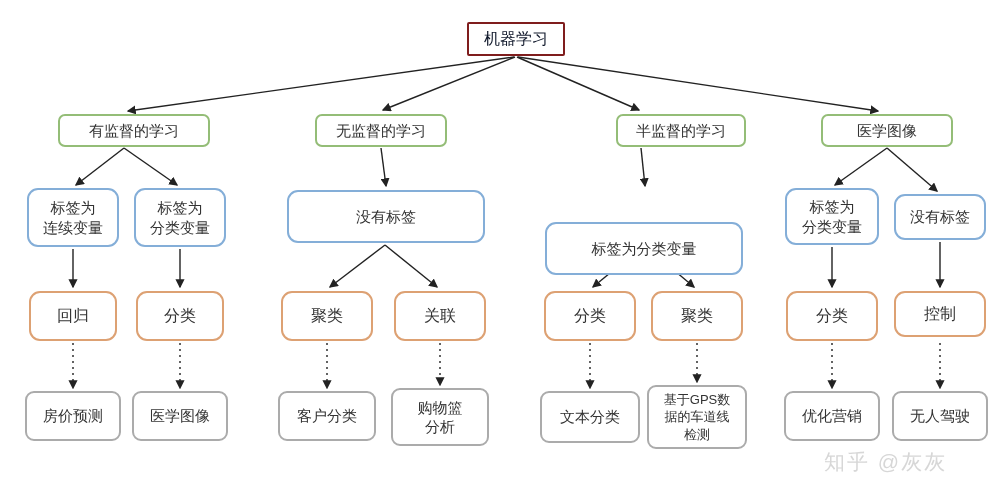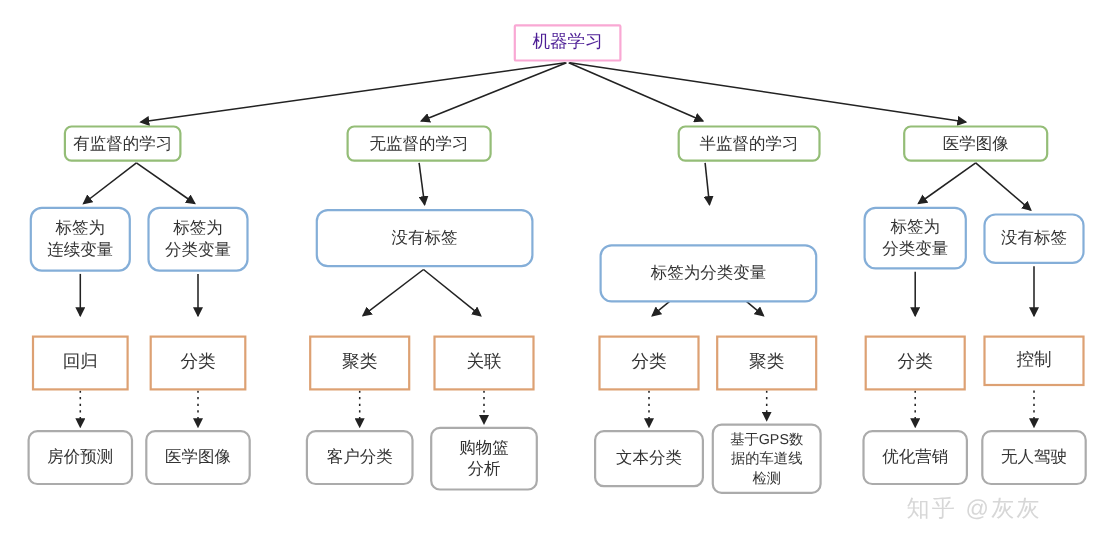--- a/index.html
+++ b/index.html
@@ -18,39 +18,38 @@
     position:absolute;
     background:#fff;
     display:flex;align-items:center;justify-content:center;
     text-align:center;
     white-space:pre-line;
     font-size:15px;
     line-height:1.3;
     box-sizing:border-box;
   }
   .root{
-    border:2px solid #f9a8d4;
+    border:2px solid #7f1d1d;
     border-radius:2px;
     font-size:16px;
-    color:#4c1d95;
+    color:#0f172a;
     font-family:Liberation Serif, serif;
   }
   .cat{
     border:2px solid #94bd77;
     border-radius:7px;
   }
   .cond{
     border:2px solid #84aed8;
     border-radius:11px;
   }
   .method{
     border:2px solid #dda173;
-    border-radius:0;
+    border-radius:11px;
     font-size:16px;
-    margin-top:14px;
   }
   .example{
     border:2px solid #ababab;
     border-radius:9px;
   }
   .example.small{font-size:13px;line-height:1.35;}
   .watermark{
     position:absolute;
     left:824px;top:448px;
     font-size:21px;
@@ -97,21 +96,21 @@
     <line class="edge dash" x1="327" y1="343" x2="327" y2="388" marker-end="url(#arrow)"></line>
     <line class="edge dash" x1="440" y1="343" x2="440" y2="385" marker-end="url(#arrow)"></line>
     <line class="edge dash" x1="590" y1="343" x2="590" y2="388" marker-end="url(#arrow)"></line>
     <line class="edge dash" x1="697" y1="343" x2="697" y2="382" marker-end="url(#arrow)"></line>
     <line class="edge dash" x1="832" y1="343" x2="832" y2="388" marker-end="url(#arrow)"></line>
     <line class="edge dash" x1="940" y1="343" x2="940" y2="388" marker-end="url(#arrow)"></line>
   </svg>
 
   <div class="node root" style="left:467px;top:22px;width:98px;height:34px;">机器学习</div>
 
-  <div class="node cat" style="left:58px;top:114px;width:107px;height:33px;text-align:right;">有监督的学习</div>
+  <div class="node cat" style="left:58px;top:114px;width:152px;height:33px;text-align:right;">有监督的学习</div>
   <div class="node cat" style="left:315px;top:114px;width:132px;height:33px;">无监督的学习</div>
   <div class="node cat" style="left:576px;top:114px;width:130px;height:33px;margin-left:40px;">半监督的学习</div>
   <div class="node cat" style="left:821px;top:114px;width:132px;height:33px;">医学图像</div>
 
   <div class="node cond" style="left:27px;top:188px;width:92px;height:59px;">标签为
 连续变量</div>
   <div class="node cond" style="left:134px;top:188px;width:92px;height:59px;">标签为
 分类变量</div>
   <div class="node cond" style="left:287px;top:190px;width:198px;height:53px;">没有标签</div>
   <div class="node cond" style="left:545px;top:190px;width:198px;height:53px;margin-top:32px;">标签为分类变量</div>

